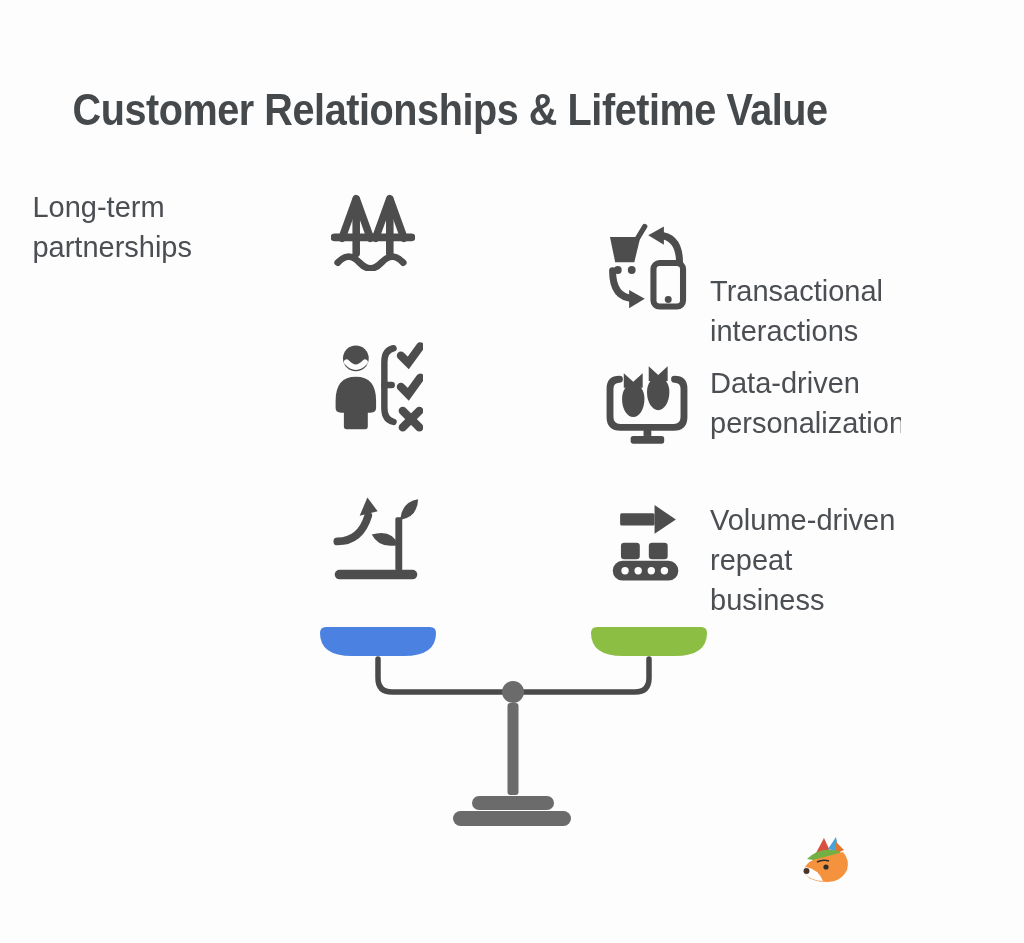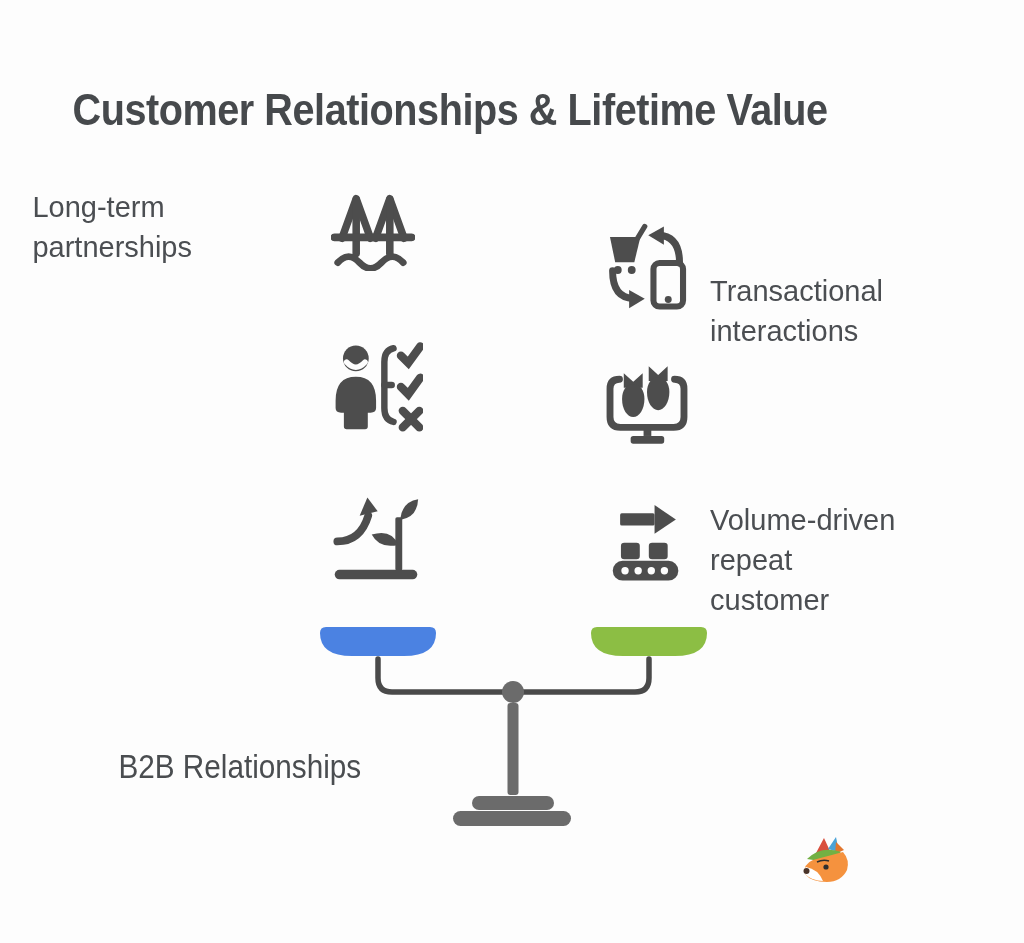--- a/index.html
+++ b/index.html
@@ -114,56 +114,57 @@
         <polygon points="23,30 23,13 34,23 45,13 45,30"></polygon>
         <path d="M34,26 C26,26 21,33 21,43 C21,55 27,64 34,64 C41,64 47,55 47,43 C47,33 42,26 34,26 Z"></path>
         <polygon points="52,22 52,5 63,15 74,5 74,22"></polygon>
         <path d="M63,18 C55,18 50,25 50,35 C50,47 56,56 63,56 C70,56 76,47 76,35 C76,25 71,18 63,18 Z"></path>
         <rect x="46" y="76" width="9" height="10"></rect>
         <rect x="31" y="86" width="39" height="9" rx="3"></rect>
       </g>
       <path d="M18,20 Q7,20 7,31 L7,64 Q7,76 19,76 L81,76 Q93,76 93,64 L93,31 Q93,20 82,20" fill="none" stroke="currentColor" stroke-width="8" stroke-linecap="round"></path>
     </svg>
   </div>
+  <div class="item-label right" style="top:363px;">Data-driven
+personalization</div>
 
   <div class="icon" style="left:607px;top:501px;width:82px;height:82px;">
     <svg viewBox="0 0 100 100">
       <g fill="currentColor">
         <rect x="16" y="15" width="42" height="15" rx="2"></rect>
         <polygon points="58,5 84,22.5 58,40"></polygon>
         <rect x="17" y="51" width="23" height="20" rx="4"></rect>
         <rect x="51" y="51" width="23" height="20" rx="4"></rect>
         <rect x="7" y="73" width="80" height="24" rx="12"></rect>
       </g>
       <g fill="#fdfdfd">
         <circle cx="22" cy="85" r="4.5"></circle>
         <circle cx="38" cy="85" r="4.5"></circle>
         <circle cx="54" cy="85" r="4.5"></circle>
         <circle cx="70" cy="85" r="4.5"></circle>
       </g>
     </svg>
   </div>
   <div class="item-label right" style="top:500px;">Volume-driven
-repeat customer</div>
+repeat business</div>
 
   <div class="scale-wrap">
     <svg viewBox="0 0 460 215" width="460" height="215">
       <path d="M46,12 L150,12 Q156,12 156,18 Q156,41 124,41 L72,41 Q40,41 40,18 Q40,12 46,12 Z" fill="#4b82e2"></path>
       <path d="M317,12 L421,12 Q427,12 427,18 Q427,41 395,41 L343,41 Q311,41 311,18 Q311,12 317,12 Z" fill="#8cbe44"></path>
       <path d="M98,44 L98,63 Q98,77 112,77 L355,77 Q369,77 369,63 L369,44" fill="none" stroke-width="5.5" stroke-linecap="round" stroke="#4a4a4a"></path>
       <g>
         <circle cx="233" cy="77" r="11" fill="#6b6b6b"></circle>
         <rect x="227.5" y="88" width="11" height="92" rx="3" fill="#6b6b6b"></rect>
         <rect x="192" y="181" width="82" height="14" rx="7" fill="#6b6b6b"></rect>
         <rect x="173" y="196" width="118" height="15" rx="7.5" fill="#6b6b6b"></rect>
       </g>
     </svg>
   </div>
 
-  <div class="side-label b2b"><span class="condense90">B2B Relationships</span></div>
 
   <div class="logo">
     <span class="icon" style="position:static;width:48px;height:46px;">
       <svg viewBox="0 0 48 46">
         <polygon points="13,17 21,2 27,15" fill="#d94f3d"></polygon>
         <polygon points="25,13 33,1 36,16" fill="#4aa3d8"></polygon>
         <polygon points="33,6 41,14 32,18" fill="#e2762d"></polygon>
         <path d="M4,23 Q18,9 38,16 Q26,28 4,23 Z" fill="#72b043"></path>
         <path d="M2,38 Q0,28 10,24 L40,16 Q47,24 44,34 Q38,46 24,46 Q8,46 2,38 Z" fill="#f5923e"></path>
         <path d="M2,38 Q9,45 20,45 Q15,33 3,31 Q0,34 2,38 Z" fill="#ffffff"></path>

